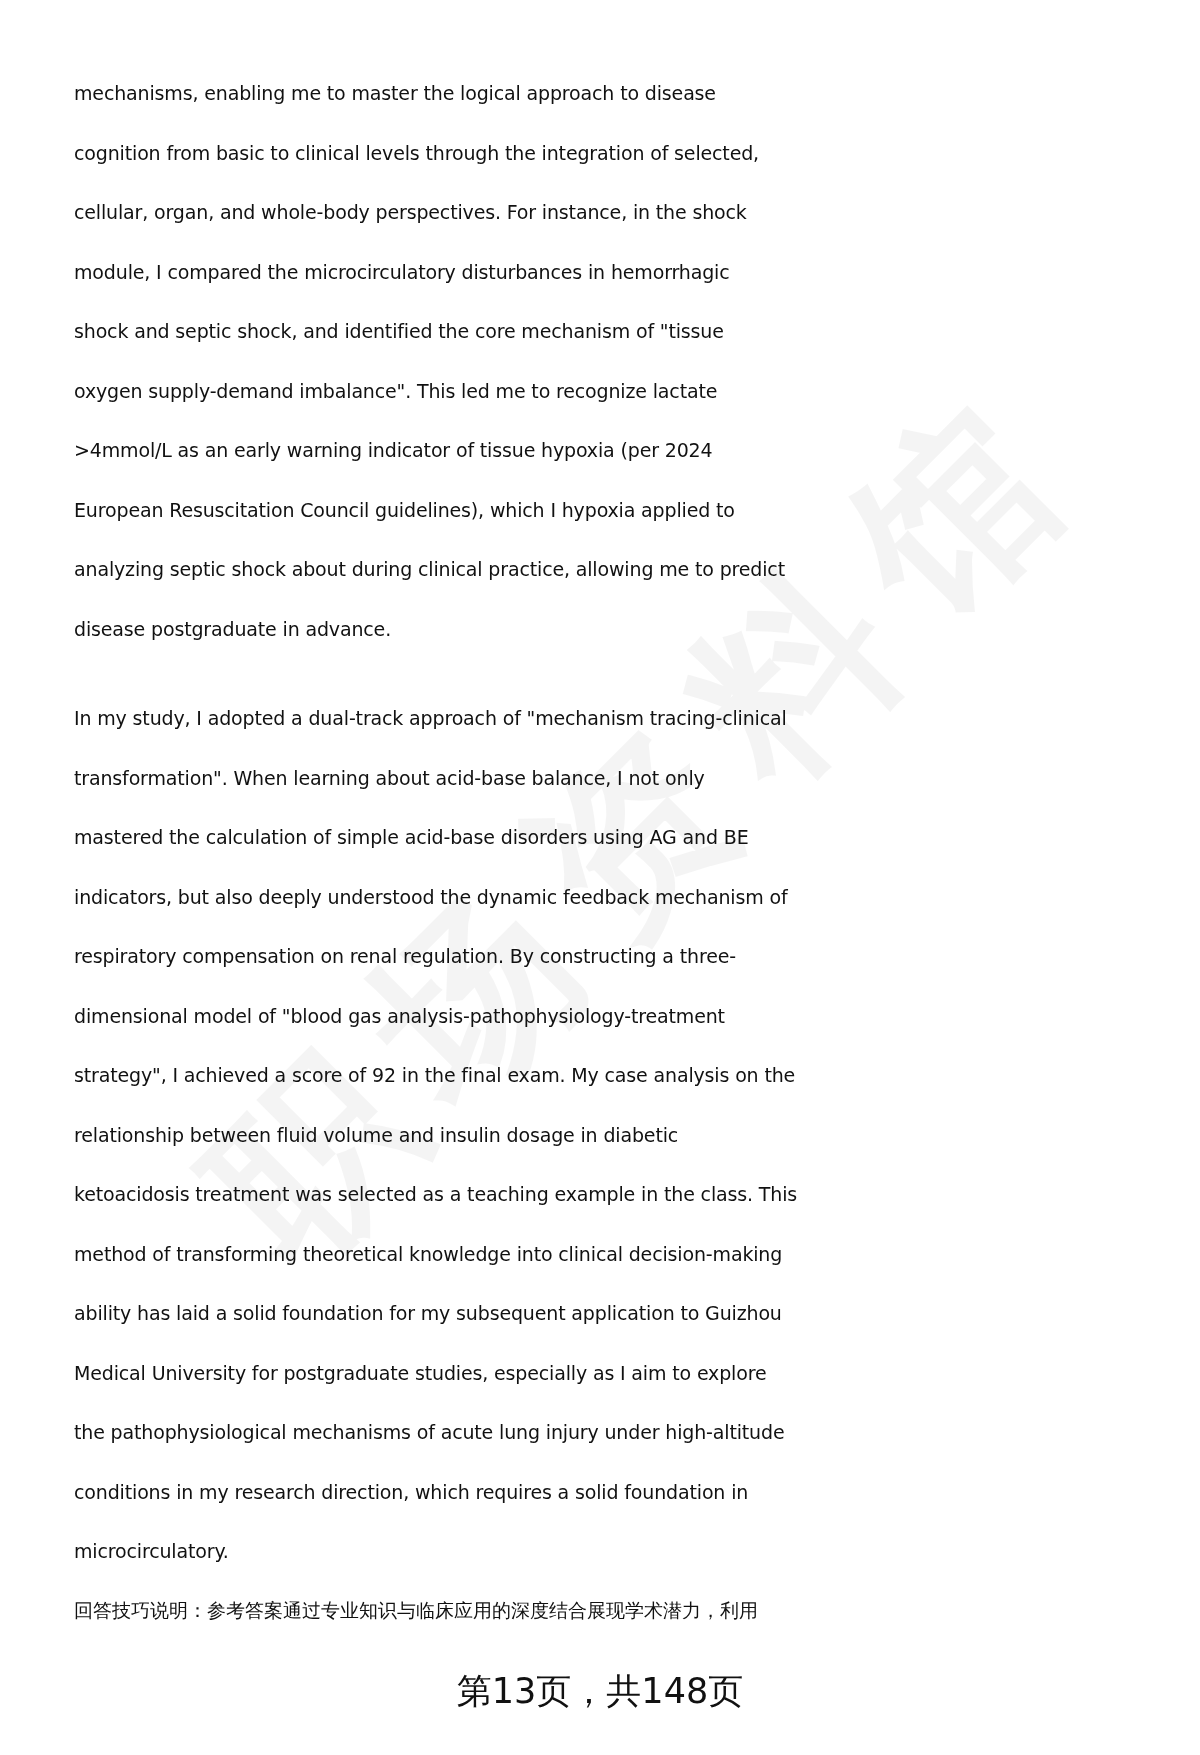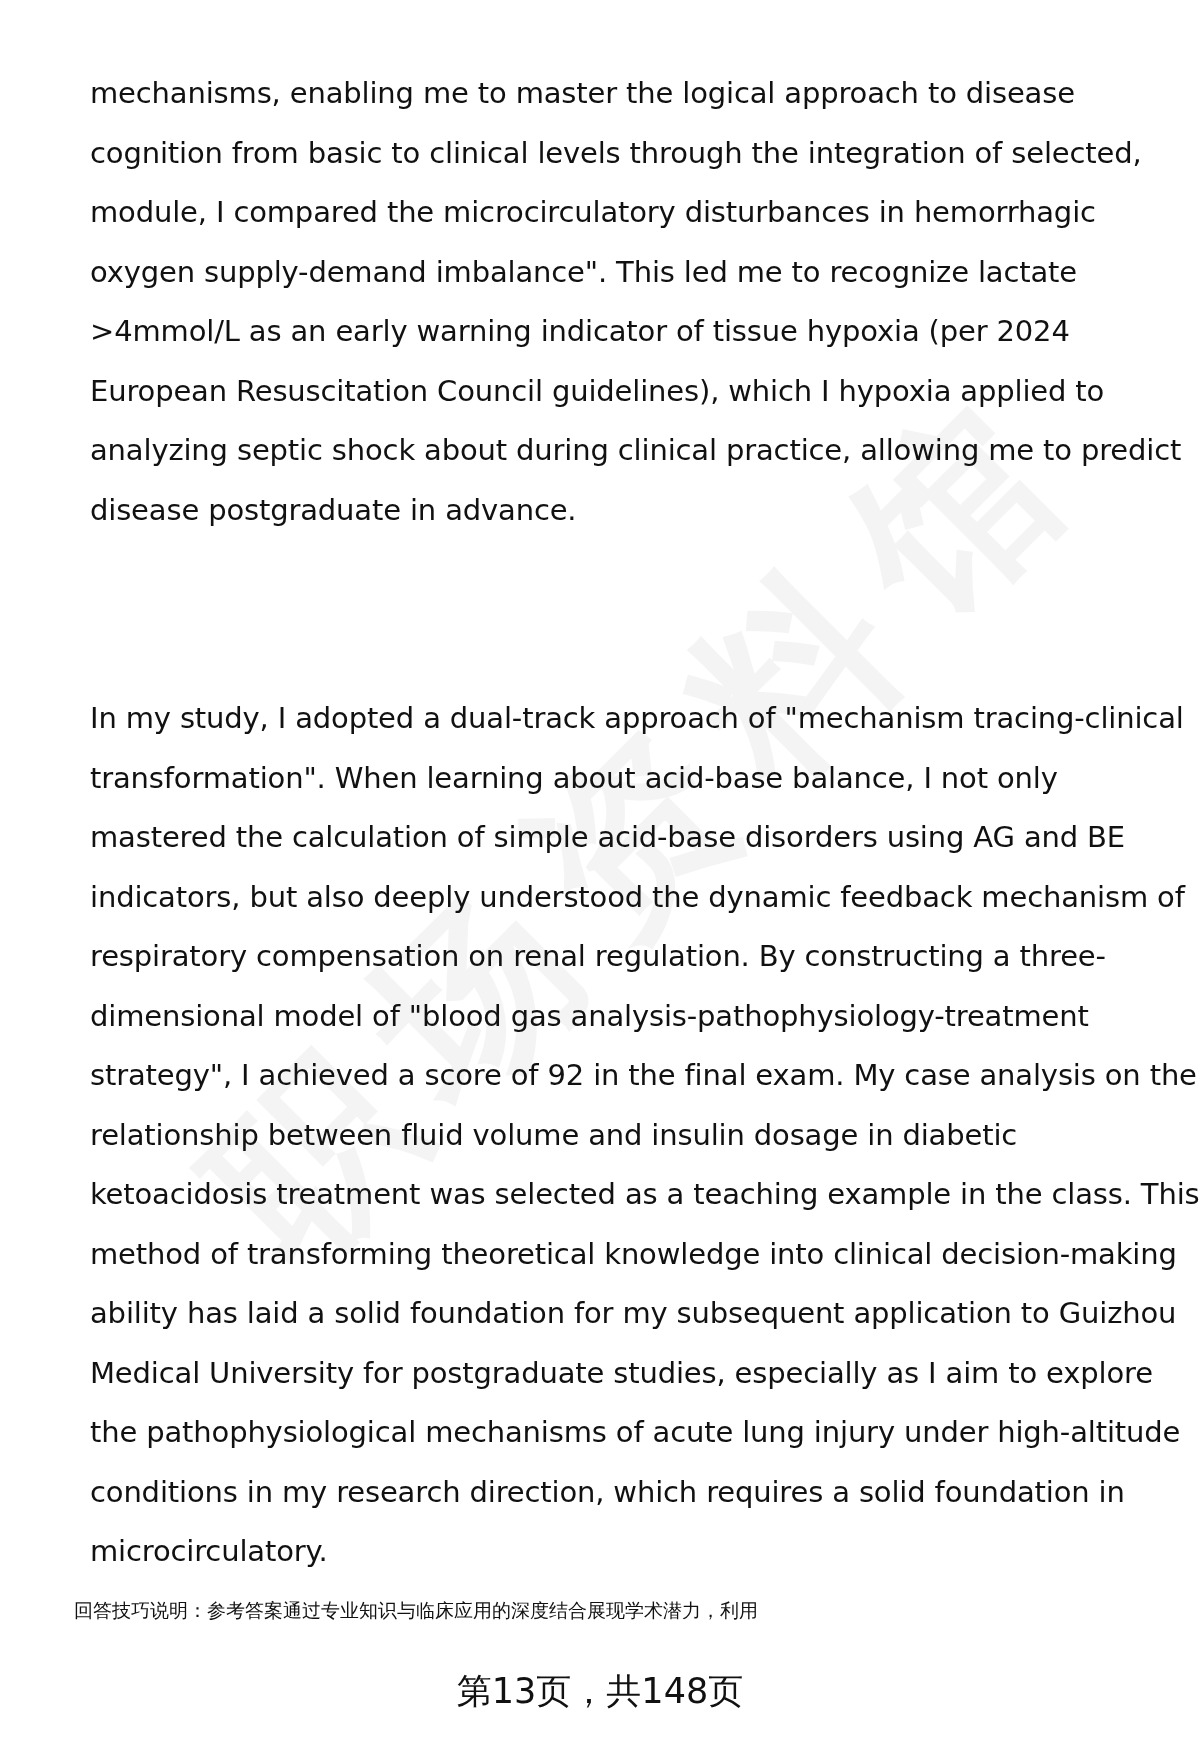--- a/index.html
+++ b/index.html
@@ -5,22 +5,22 @@
   html, body { margin:0; padding:0; background:#ffffff; }
   body { width:1200px; height:1755px; position:relative; overflow:hidden;
          font-family:"DejaVu Sans", "Liberation Sans", sans-serif; color:#111111; }
   .watermark { position:absolute; left:230px; top:470px; width:820px; height:820px;
                pointer-events:none; z-index:0; }
   .watermark span { position:absolute; font-family:"DejaVu Sans", sans-serif;
                     font-size:190px; font-weight:bold; color:rgba(0,0,0,0.045);
                     transform:rotate(-45deg); white-space:nowrap; }
   .page { position:absolute; left:0; top:0; width:1200px; height:1755px; z-index:1; }
   .para { position:absolute; left:74px; width:1110px; }
-  .line { display:block; height:59.5px; line-height:59.5px; font-size:29px;
-          white-space:nowrap; letter-spacing:-0.15px;margin-left:16px; }
+  .line { display:block; height:59.5px; line-height:59.5px; font-size:19px;
+          white-space:nowrap; letter-spacing:-0.15px; }
   #p1 { top:64px; }
   #p2 { top:689px; }
   .note { position:absolute; left:74px; top:1581px; width:1110px; height:59.5px;
           line-height:59.5px; font-size:19px; white-space:nowrap; }
   .footer { position:absolute; left:0; width:1200px; top:1666px; height:50px;
             line-height:50px; text-align:center; font-size:35px; }
 </style>
 </head>
 <body>
 
@@ -30,21 +30,23 @@
   <span style="left:310px; top:240px;">资</span>
   <span style="left:470px; top:80px;">料</span>
   <span style="left:630px; top:-80px;">馆</span>
 </div>
 
 <div class="page">
 
   <div class="para" id="p1">
     <span class="line">mechanisms, enabling me to master the logical approach to disease</span>
     <span class="line">cognition from basic to clinical levels through the integration of selected,</span>
+    <span class="line">cellular, organ, and whole-body perspectives. For instance, in the shock</span>
     <span class="line">module, I compared the microcirculatory disturbances in hemorrhagic</span>
+    <span class="line">shock and septic shock, and identified the core mechanism of "tissue</span>
     <span class="line">oxygen supply-demand imbalance". This led me to recognize lactate</span>
     <span class="line">&gt;4mmol/L as an early warning indicator of tissue hypoxia (per 2024</span>
     <span class="line">European Resuscitation Council guidelines), which I hypoxia applied to</span>
     <span class="line">analyzing septic shock about during clinical practice, allowing me to predict</span>
     <span class="line">disease postgraduate in advance.</span>
   </div>
 
   <div class="para" id="p2">
     <span class="line">In my study, I adopted a dual-track approach of "mechanism tracing-clinical</span>
     <span class="line">transformation". When learning about acid-base balance, I not only</span>

